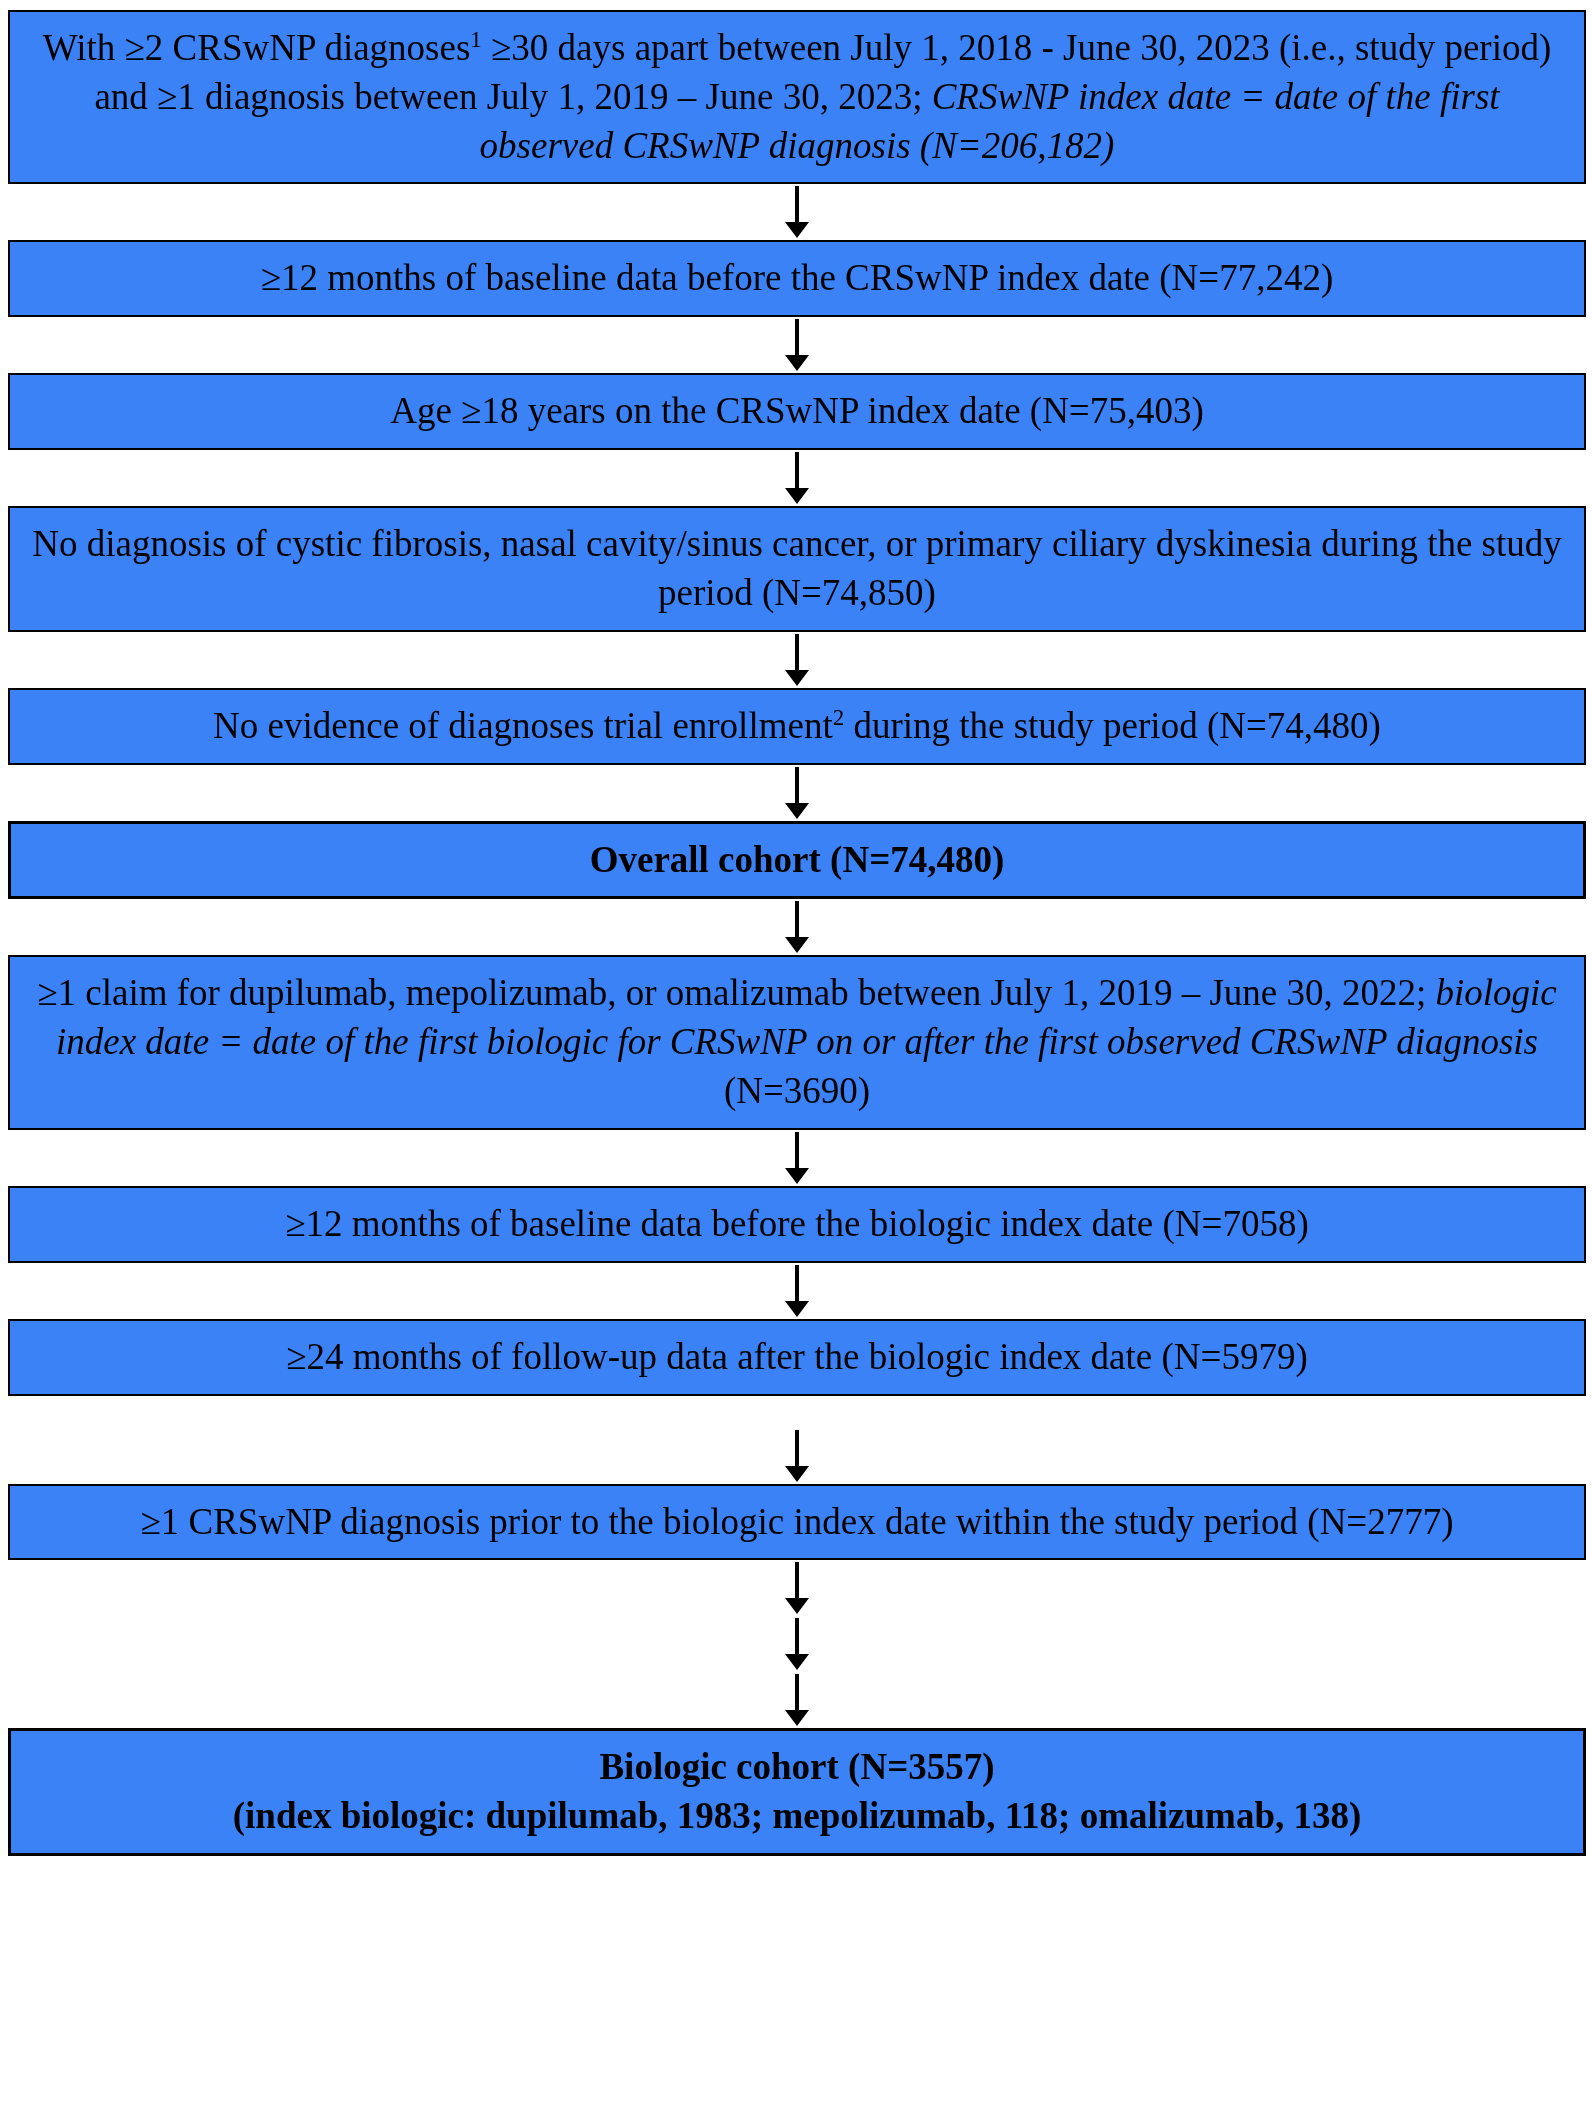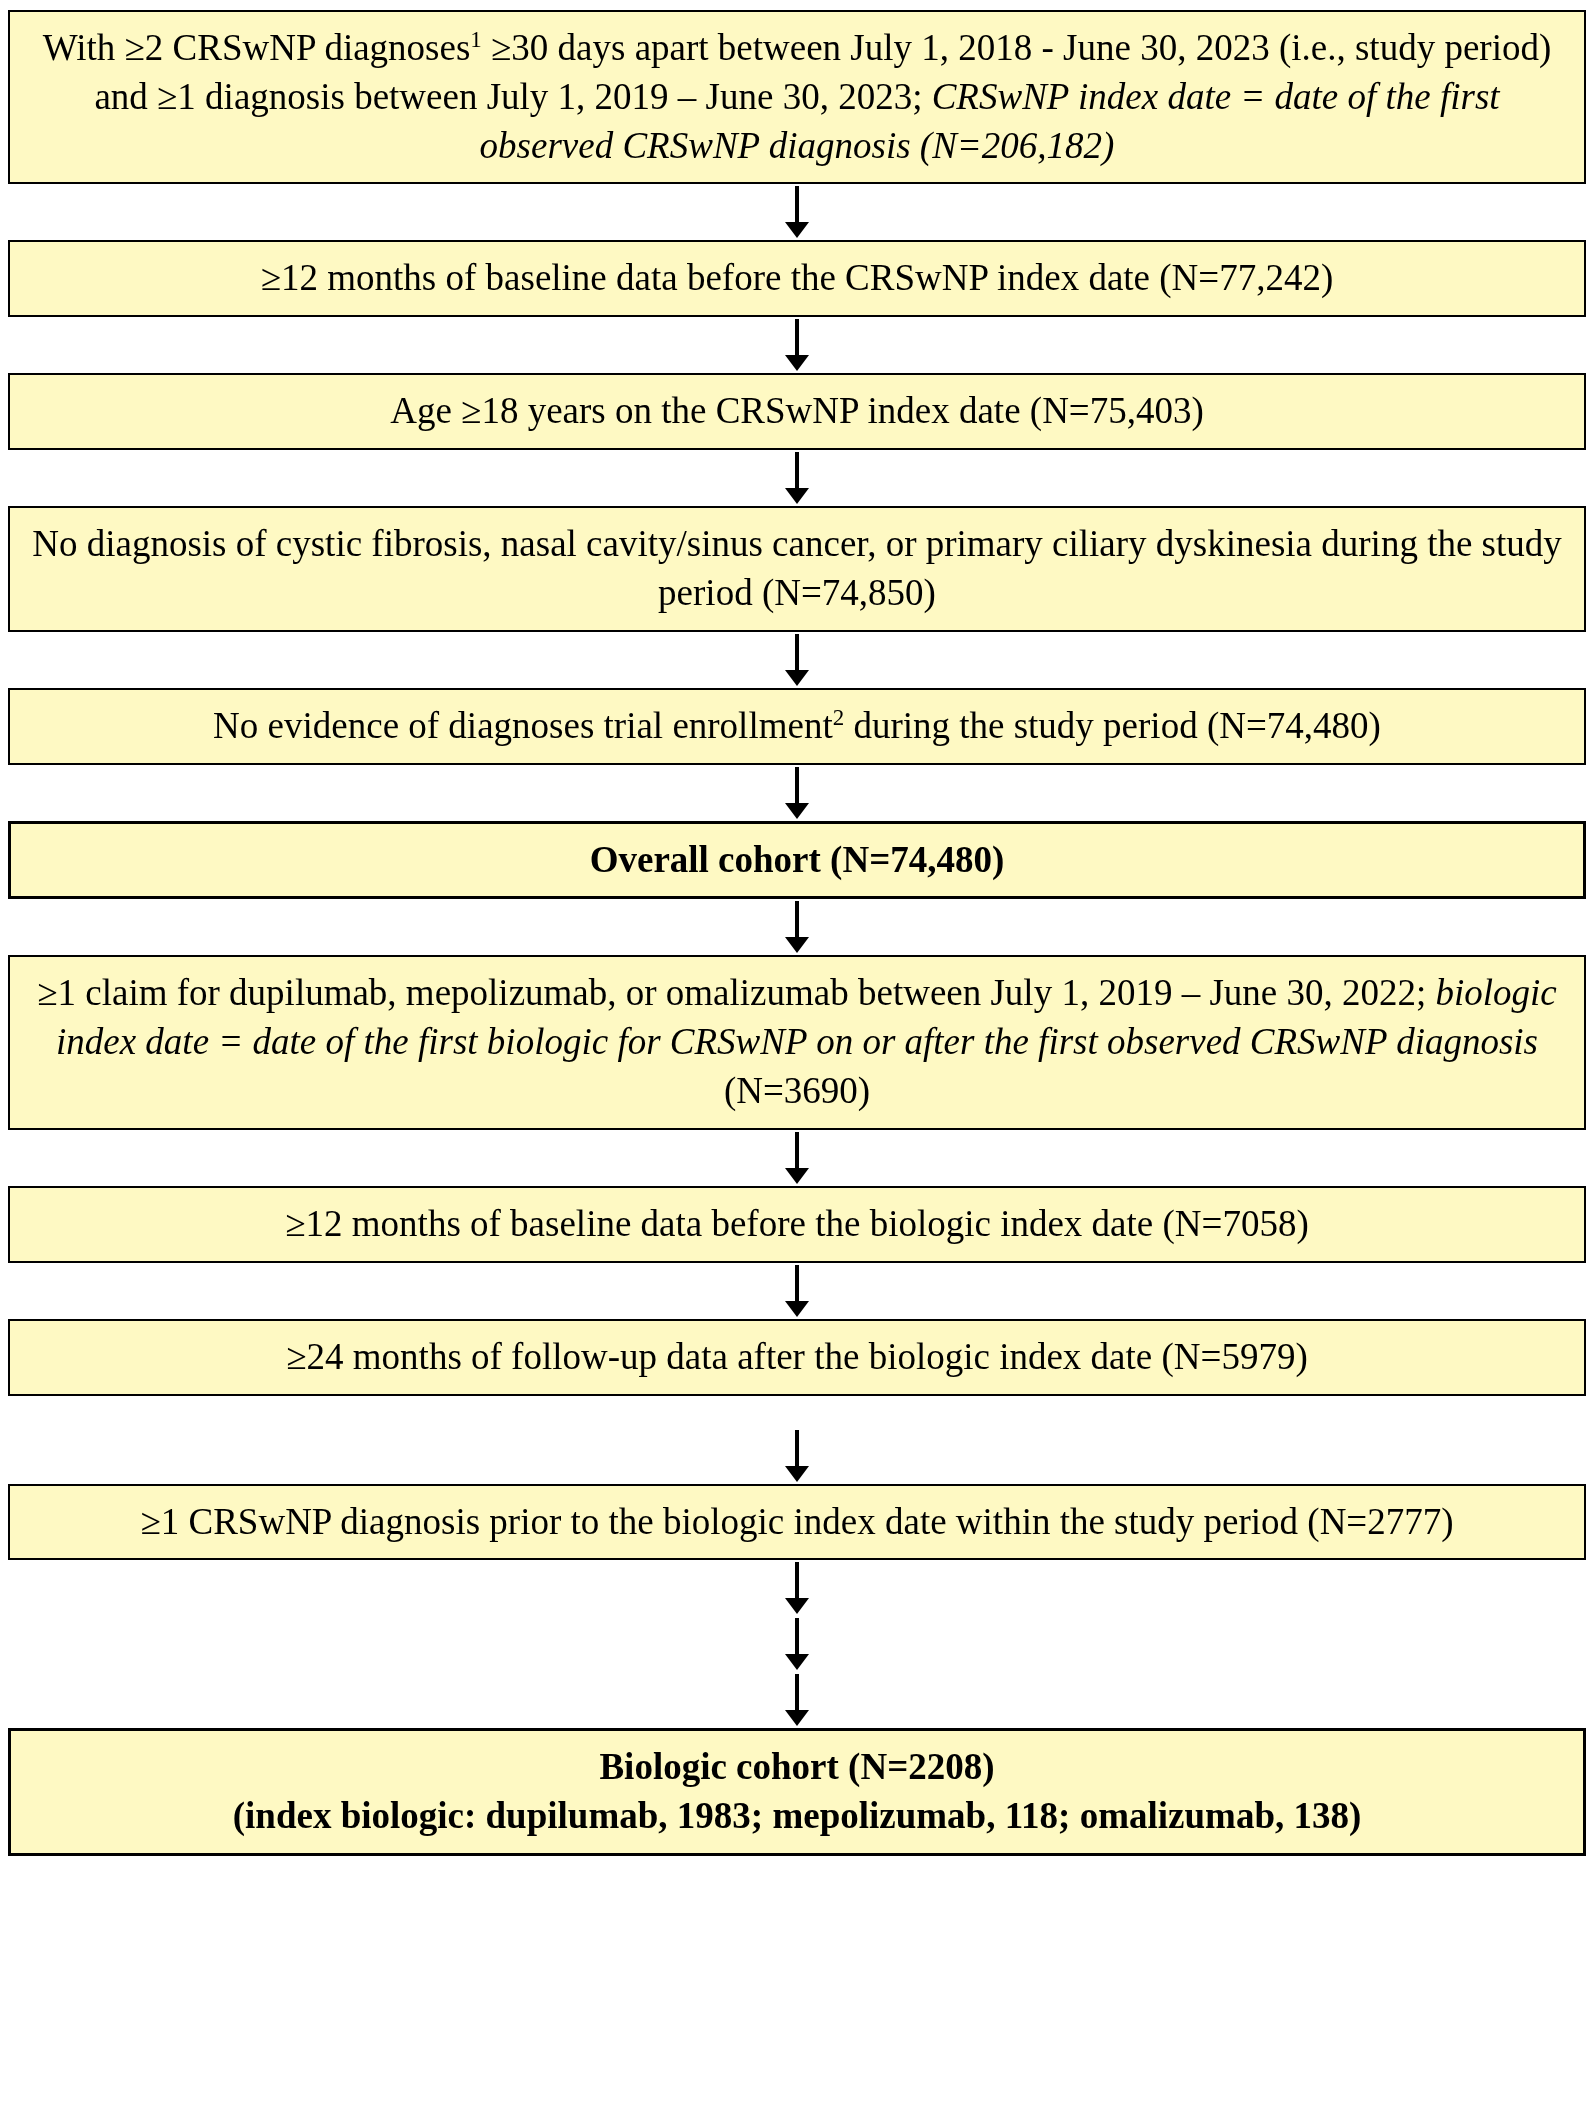--- a/index.html
+++ b/index.html
@@ -16,21 +16,21 @@
   }
   .flow {
     display: flex;
     flex-direction: column;
     align-items: stretch;
     padding: 10px 8px 24px 8px;
     box-sizing: border-box;
   }
   .box {
     border: 2px solid #000000;
-    background: #fef9c3;
+    background: #3b82f6;
     text-align: center;
     font-size: 37px;
     line-height: 1.32;
     padding: 12px 20px;
     box-sizing: border-box;
   }
   .box.emph {
     border-width: 3px;
   }
   .seg-normal { font-style: normal; }
@@ -144,15 +144,15 @@
     <div class="shaft"></div>
     <div class="head"></div>
   </div>
 
 
   <div class="arrow">
     <div class="shaft"></div>
     <div class="head"></div>
   </div>
 
-  <div class="box emph"><span class="seg-bold">Biologic cohort (N=2208)</span><br><span class="seg-bold">(index biologic: dupilumab, 1983; mepolizumab, 118; omalizumab, 138)</span></div>
+  <div class="box emph"><span class="seg-bold">Biologic cohort (N=3557)</span><br><span class="seg-bold">(index biologic: dupilumab, 1983; mepolizumab, 118; omalizumab, 138)</span></div>
 
 </div>
 
 </body></html>

